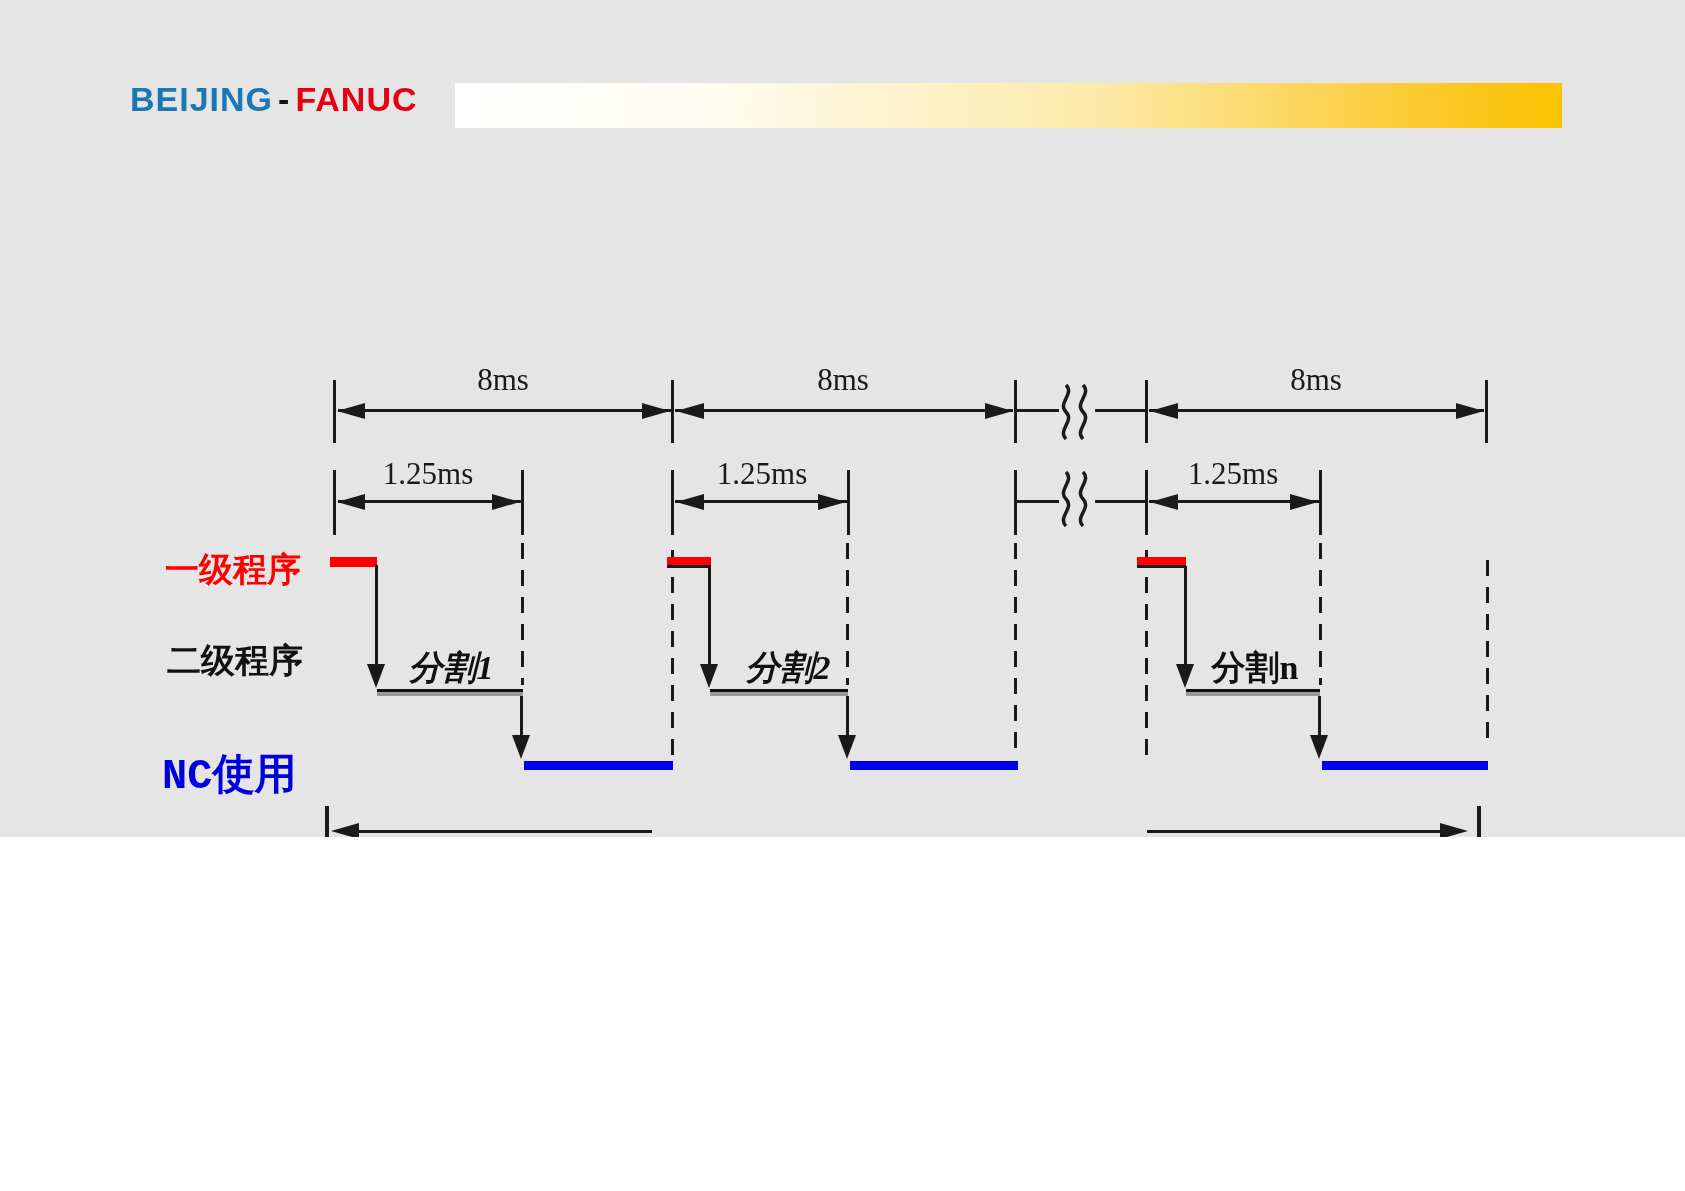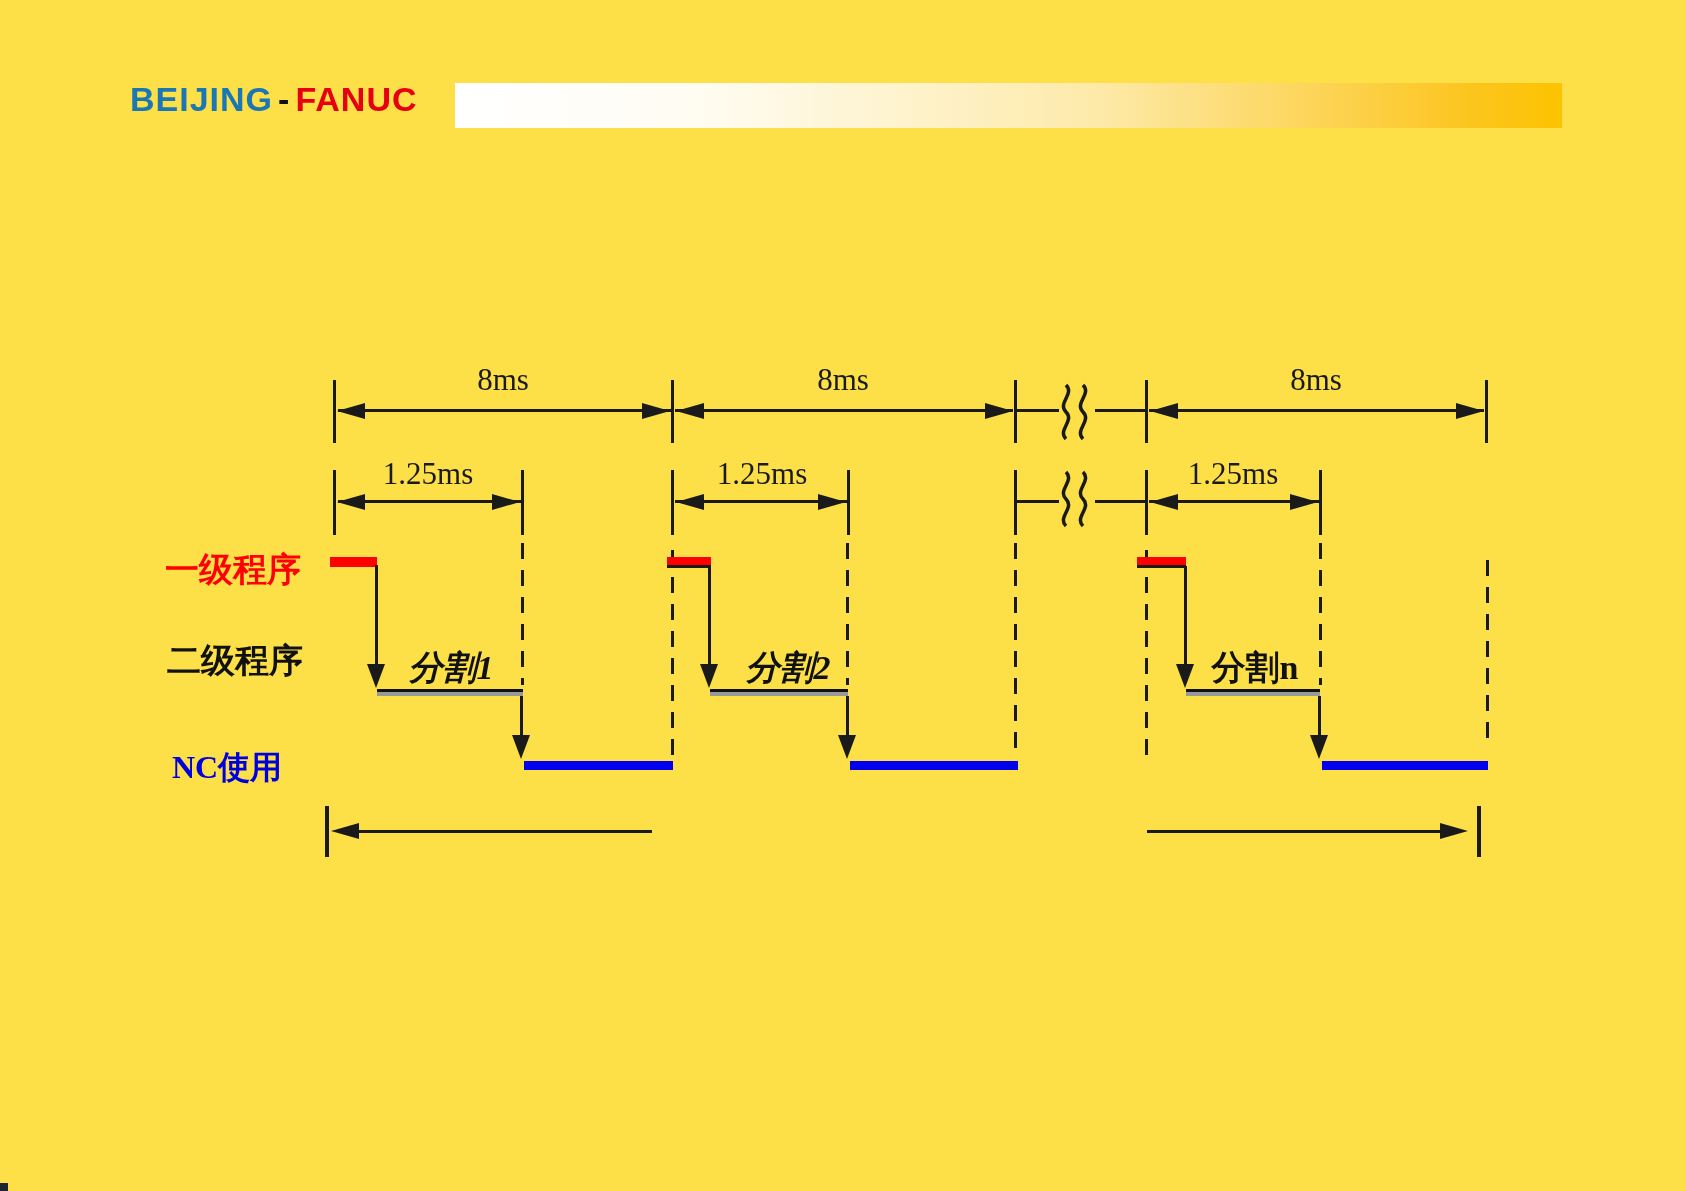--- a/index.html
+++ b/index.html
@@ -1,21 +1,21 @@
 <!DOCTYPE html>
 <html style="--logo-blue: #1b77b4; --logo-red: #e60012; --bar-yellow: #fcc41c; --line-black: #1a1a1a; --trace-red: #ff0000; --trace-gray: #999999; --trace-blue: #0000ee; --label-red: #ff0000; --label-blue: #0000dd; --label-black: #111111;"><head>
 <meta charset="utf-8">
 <style>
   :root{
     --logo-blue:#1b77b4; --logo-red:#e60012; --bar-yellow:#fcc41c;
     --line-black:#1a1a1a; --trace-red:#ff0000; --trace-gray:#999999;
     --trace-blue:#0000ee; --label-red:#ff0000; --label-blue:#0000dd; --label-black:#111111;
   }
   html,body{margin:0;padding:0;background:#fff;}
-  .slide{position:relative;width:1685px;height:1191px;background:#fde047;overflow:hidden;
+  .slide{position:relative;width:1685px;height:837px;background:#e5e5e5;overflow:hidden;
          font-family:"Liberation Sans",sans-serif;}
 
   
   .logo{position:absolute;left:130px;top:80px;font-weight:bold;font-size:34px;
         letter-spacing:1px;white-space:nowrap;}
   .logo .blue{color:var(--logo-blue);}
   .logo .dash{color:#111;margin:0 5px;}
   .logo .red{color:var(--logo-red);}
   .grad-bar{position:absolute;left:455px;top:83px;width:1107px;height:45px;
         background:linear-gradient(to right,#ffffff 0%,#fffcf2 22%,#fdeaa9 58%,#fcc51d 92%,#fcc300 100%);}
@@ -34,21 +34,21 @@
          border-left:28px solid var(--line-black);}
   .arrow-d{position:absolute;width:0;height:0;
          border-left:9px solid transparent;border-right:9px solid transparent;
          border-top:24px solid var(--line-black);}
 
   .dim-label{position:absolute;font-family:Liberation Serif, serif;font-size:31px;
          color:var(--line-black);text-align:center;white-space:nowrap;}
   .cjk{position:absolute;font-family:"Liberation Serif",serif;font-weight:bold;
          font-size:34px;color:var(--label-black);text-align:center;white-space:nowrap;}
   .cjk.red{color:var(--label-red);}
-  .cjk.blue{color:var(--label-blue);font-size:32px;}
+  .cjk.blue{color:var(--label-blue);font-size:42px;font-family:Liberation Mono, monospace;}
   .pmc-label{font-size:37px;letter-spacing:1px;}
 
   .trace-red{position:absolute;height:10px;background:var(--trace-red);}
   .trace-red.edged{height:8px;border-bottom:3px solid #1a1a1a;}
   .trace-gray{position:absolute;height:7px;
          background:linear-gradient(to bottom,#111 45%,var(--trace-gray) 45%);}
   .trace-blue{position:absolute;height:9px;background:var(--trace-blue);}
 
   .squiggle{position:absolute;}
   .corner-dot{position:absolute;left:0;top:1183px;width:8px;height:8px;background:#1c2430;}

